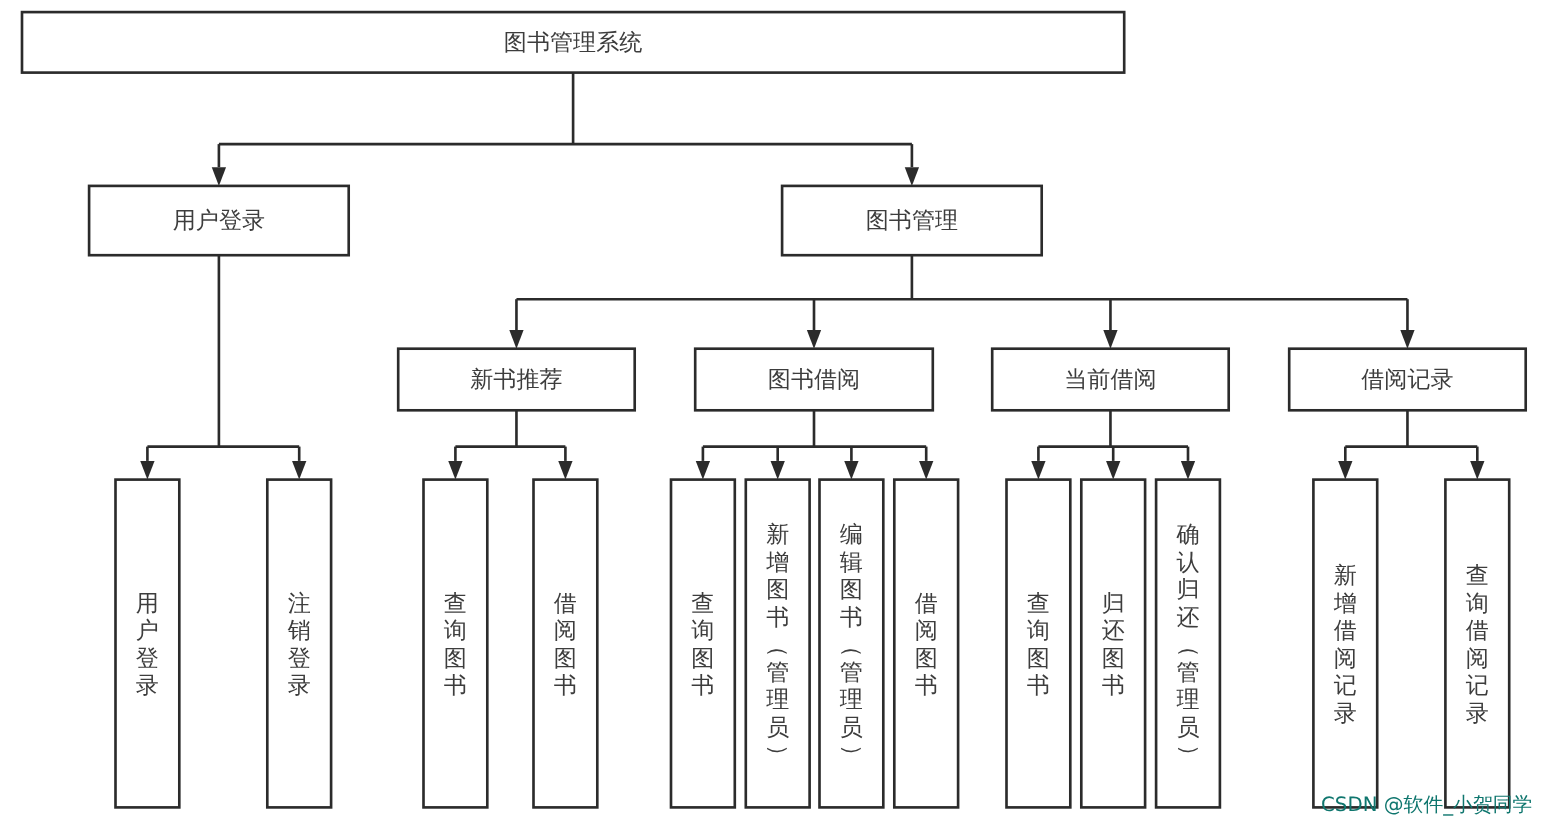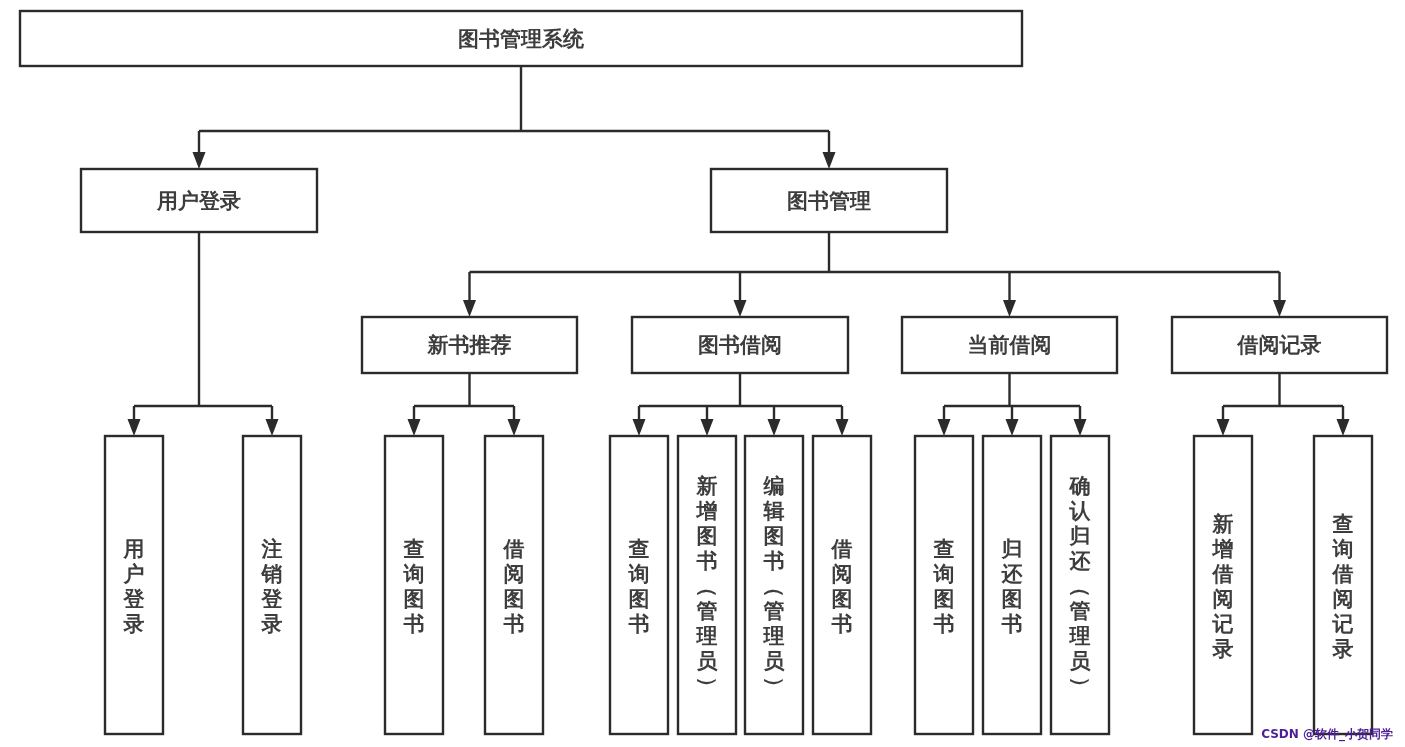--- a/index.html
+++ b/index.html
@@ -11,21 +11,20 @@
     width: 1405px;
     height: 747px;
     font-family: "DejaVu Sans", "Liberation Sans", sans-serif;
     overflow: hidden;
     position: relative;
   }
   #diagram-root {
     position: relative;
     width: 1405px;
     height: 747px;
-    font-weight: bold;
   }
   svg#flowchart {
     position: absolute;
     left: 0;
     top: 0;
     width: 1405px;
     height: 747px;
     display: block;
   }
   .node-box {
@@ -54,22 +53,22 @@
     fill: #3d3d3d;
     font-family: "DejaVu Sans", "Liberation Sans", sans-serif;
     font-size: 21px;
     text-anchor: middle;
   }
   .watermark {
     position: absolute;
     right: 12px;
     bottom: 4px;
     font-family: "DejaVu Sans", "Liberation Sans", sans-serif;
-    font-size: 12px;
-    color: #4c1d95;
+    font-size: 18px;
+    color: #0f766e;
     white-space: nowrap;
     user-select: none;
   }
 </style>
 </head>
 <body>
 
 <div id="diagram-root">
   <svg id="flowchart" viewBox="0 0 1405 747">
     <g id="connectors-layer">

